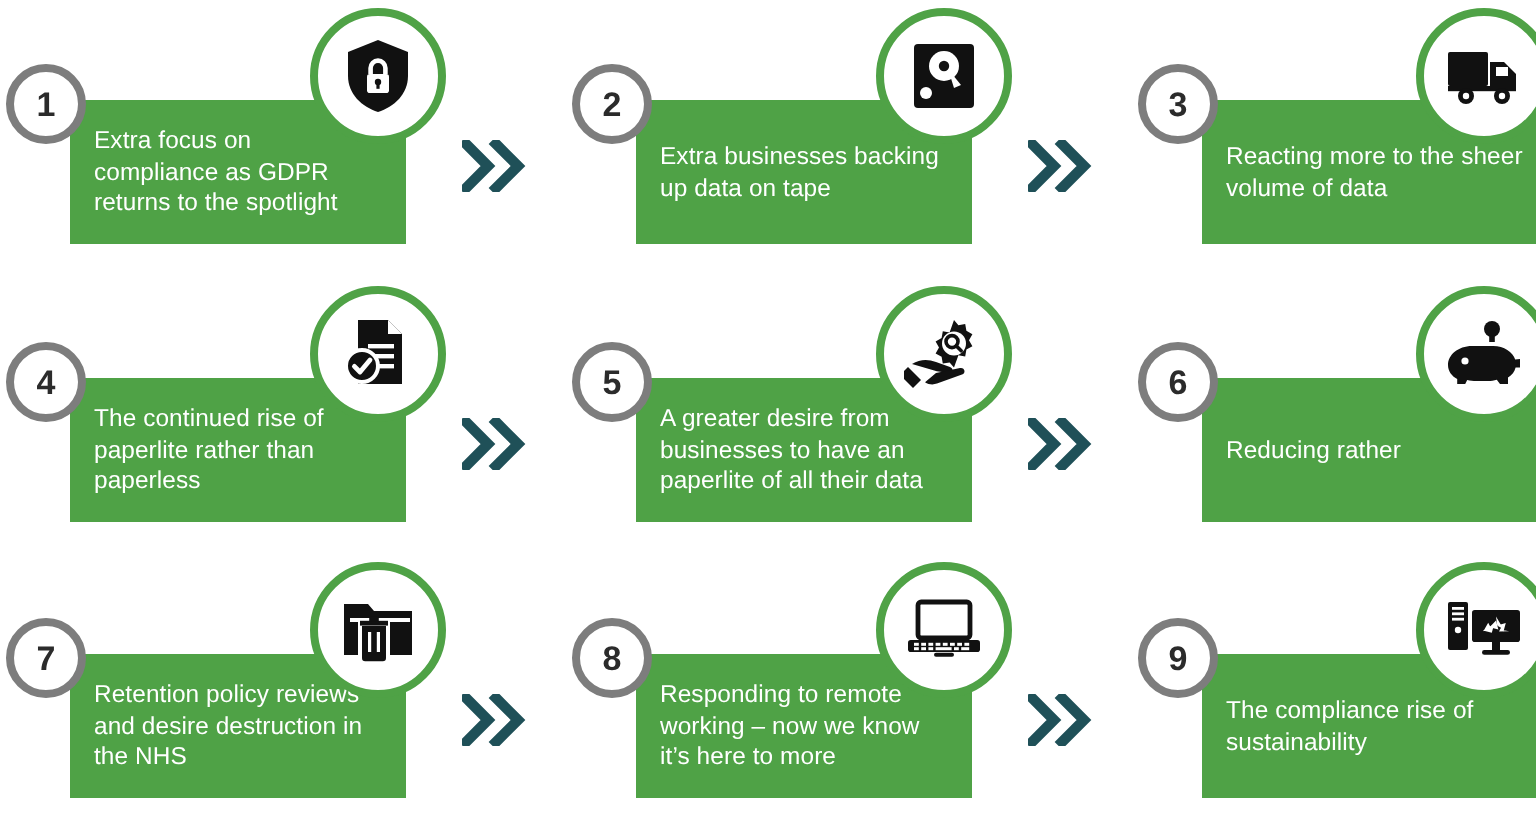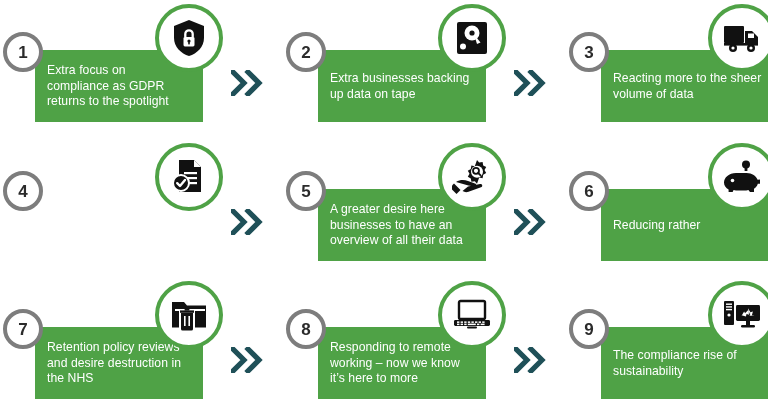--- a/index.html
+++ b/index.html
@@ -213,20 +213,23 @@
             <circle cx="29" cy="27" r="1.6" fill="#ffffff"></circle>
           </svg>
         </span>
       </div>
     </div>
   </div>
 
   <div class="row row-2">
 
     <div class="step col-1">
+      <div class="card">
+        <div class="card-text">The continued rise of paperlite rather than paperless</div>
+      </div>
       <div class="badge">
         <span class="badge-num">4</span>
       </div>
       <div class="icon-circle">
         <span>
           <svg width="38" height="38" viewBox="0 0 38 38">
             <path d="M9 2 h15 l7 7 v25 h-22 Z" fill="#111111"></path>
             <path d="M24 2 v7 h7 Z" fill="#ffffff"></path>
             <rect x="14" y="14" width="13" height="2.2" fill="#ffffff"></rect>
             <rect x="14" y="19" width="13" height="2.2" fill="#ffffff"></rect>
@@ -242,21 +245,21 @@
       <span>
         <svg width="34" height="26" viewBox="0 0 34 26">
           <path d="M2 2 L13 13 L2 24" fill="none" stroke="#1F5058" stroke-width="5.2" stroke-linecap="square"></path>
           <path d="M17 2 L28 13 L17 24" fill="none" stroke="#1F5058" stroke-width="5.2" stroke-linecap="square"></path>
         </svg>
       </span>
     </div>
 
     <div class="step col-2">
       <div class="card">
-        <div class="card-text">A greater desire here businesses to have an overview of all their data</div>
+        <div class="card-text">A greater desire from businesses to have an paperlite of all their data</div>
       </div>
       <div class="badge">
         <span class="badge-num">5</span>
       </div>
       <div class="icon-circle">
         <span>
           <svg width="40" height="38" viewBox="0 0 40 38">
             <g fill="#111111">
               <path d="M25 2 l2.2 2.6 3.4-.6 .6 3.4 3 1.7-1.7 3 1.7 3-3 1.7-.6 3.4-3.4-.6L25 25.8l-2.2-2.6-3.4.6-.6-3.4-3-1.7 1.7-3-1.7-3 3-1.7.6-3.4 3.4.6Z"></path>
             </g>

